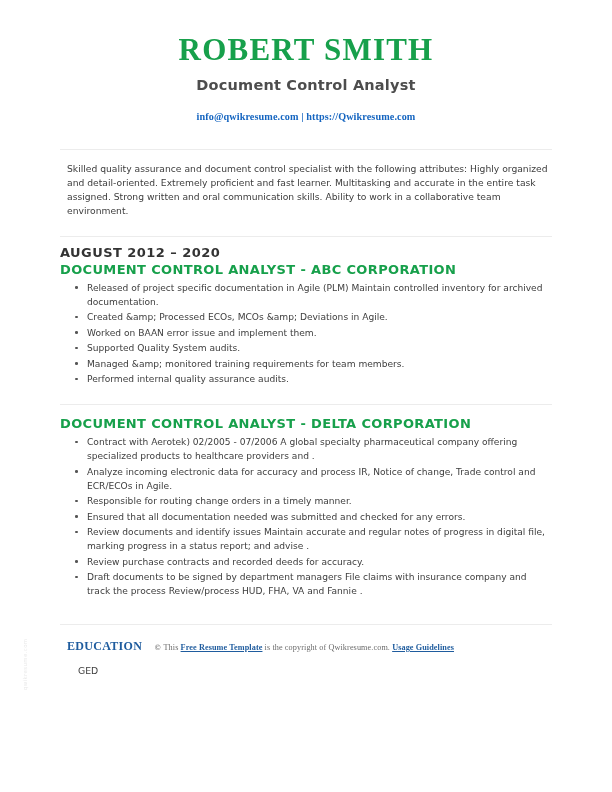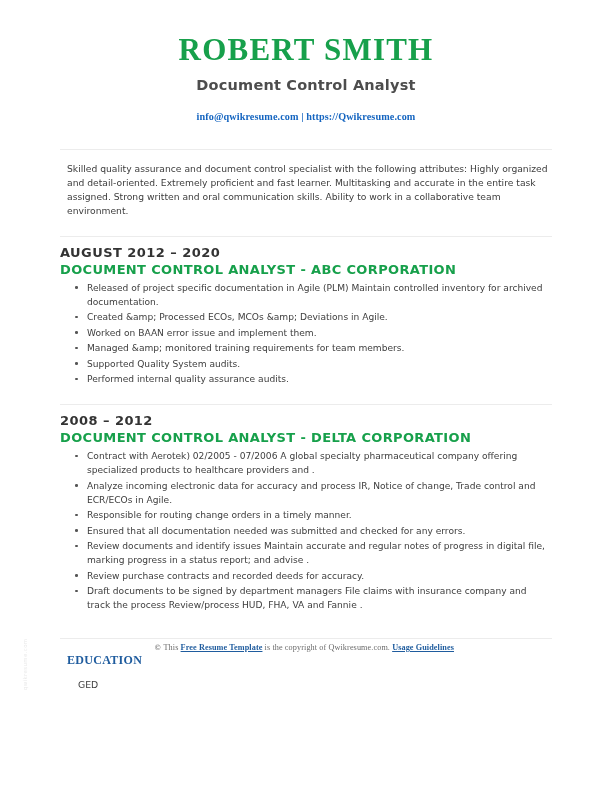--- a/index.html
+++ b/index.html
@@ -197,30 +197,29 @@
 
     <hr class="rule" style="margin-top:18px;">
 
     <div class="job-block">
       <div class="job-dates">AUGUST 2012 – 2020</div>
       <div class="job-title">DOCUMENT CONTROL ANALYST - ABC CORPORATION</div>
       <ul class="bullets">
         <li>Released of project specific documentation in Agile (PLM) Maintain controlled inventory for archived documentation.</li>
         <li>Created &amp;amp; Processed ECOs, MCOs &amp;amp; Deviations in Agile.</li>
         <li>Worked on BAAN error issue and implement them.</li>
+        <li>Supported Quality System audits.</li>
         <li>Managed &amp;amp; monitored training requirements for team members.</li>
-        <li>Supported Quality System audits.</li>
         <li>Performed internal quality assurance audits.</li>
       </ul>
     </div>
 
     <hr class="rule" style="margin-top:18px;">
 
     <div class="job-block">
-      <div class="job-dates">2008 – 2012</div>
       <div class="job-title">DOCUMENT CONTROL ANALYST - DELTA CORPORATION</div>
       <ul class="bullets">
         <li>Contract with Aerotek) 02/2005 - 07/2006 A global specialty pharmaceutical company offering specialized products to healthcare providers and .</li>
         <li>Analyze incoming electronic data for accuracy and process IR, Notice of change, Trade control and ECR/ECOs in Agile.</li>
         <li>Responsible for routing change orders in a timely manner.</li>
         <li>Ensured that all documentation needed was submitted and checked for any errors.</li>
         <li>Review documents and identify issues Maintain accurate and regular notes of progress in digital file, marking progress in a status report; and advise .</li>
         <li>Review purchase contracts and recorded deeds for accuracy.</li>
         <li>Draft documents to be signed by department managers File claims with insurance company and track the process Review/process HUD, FHA, VA and Fannie .</li>
       </ul>

